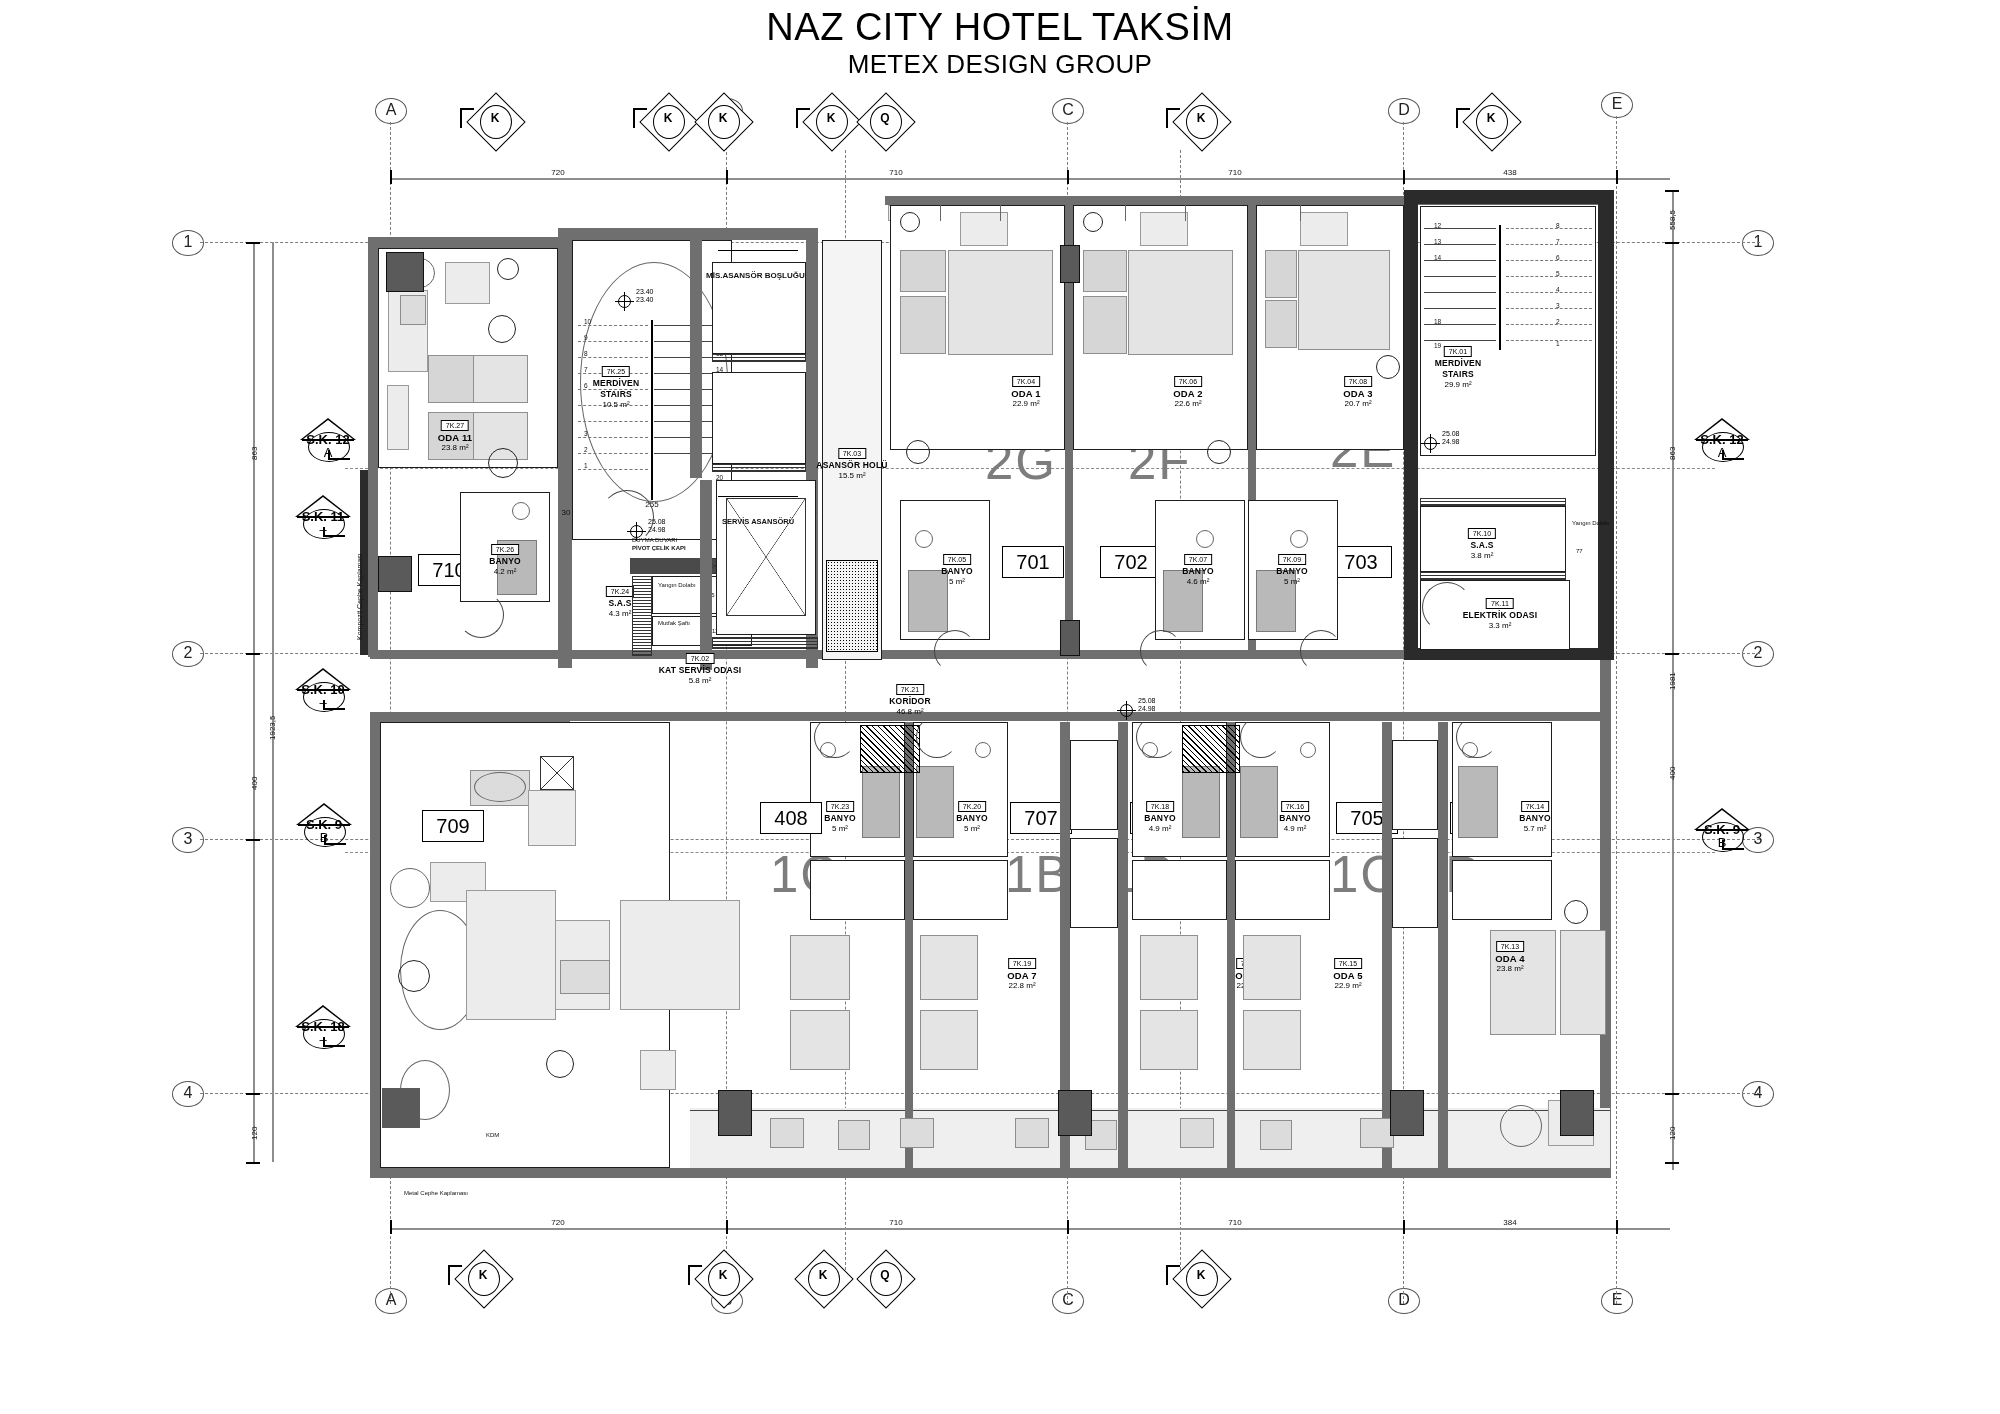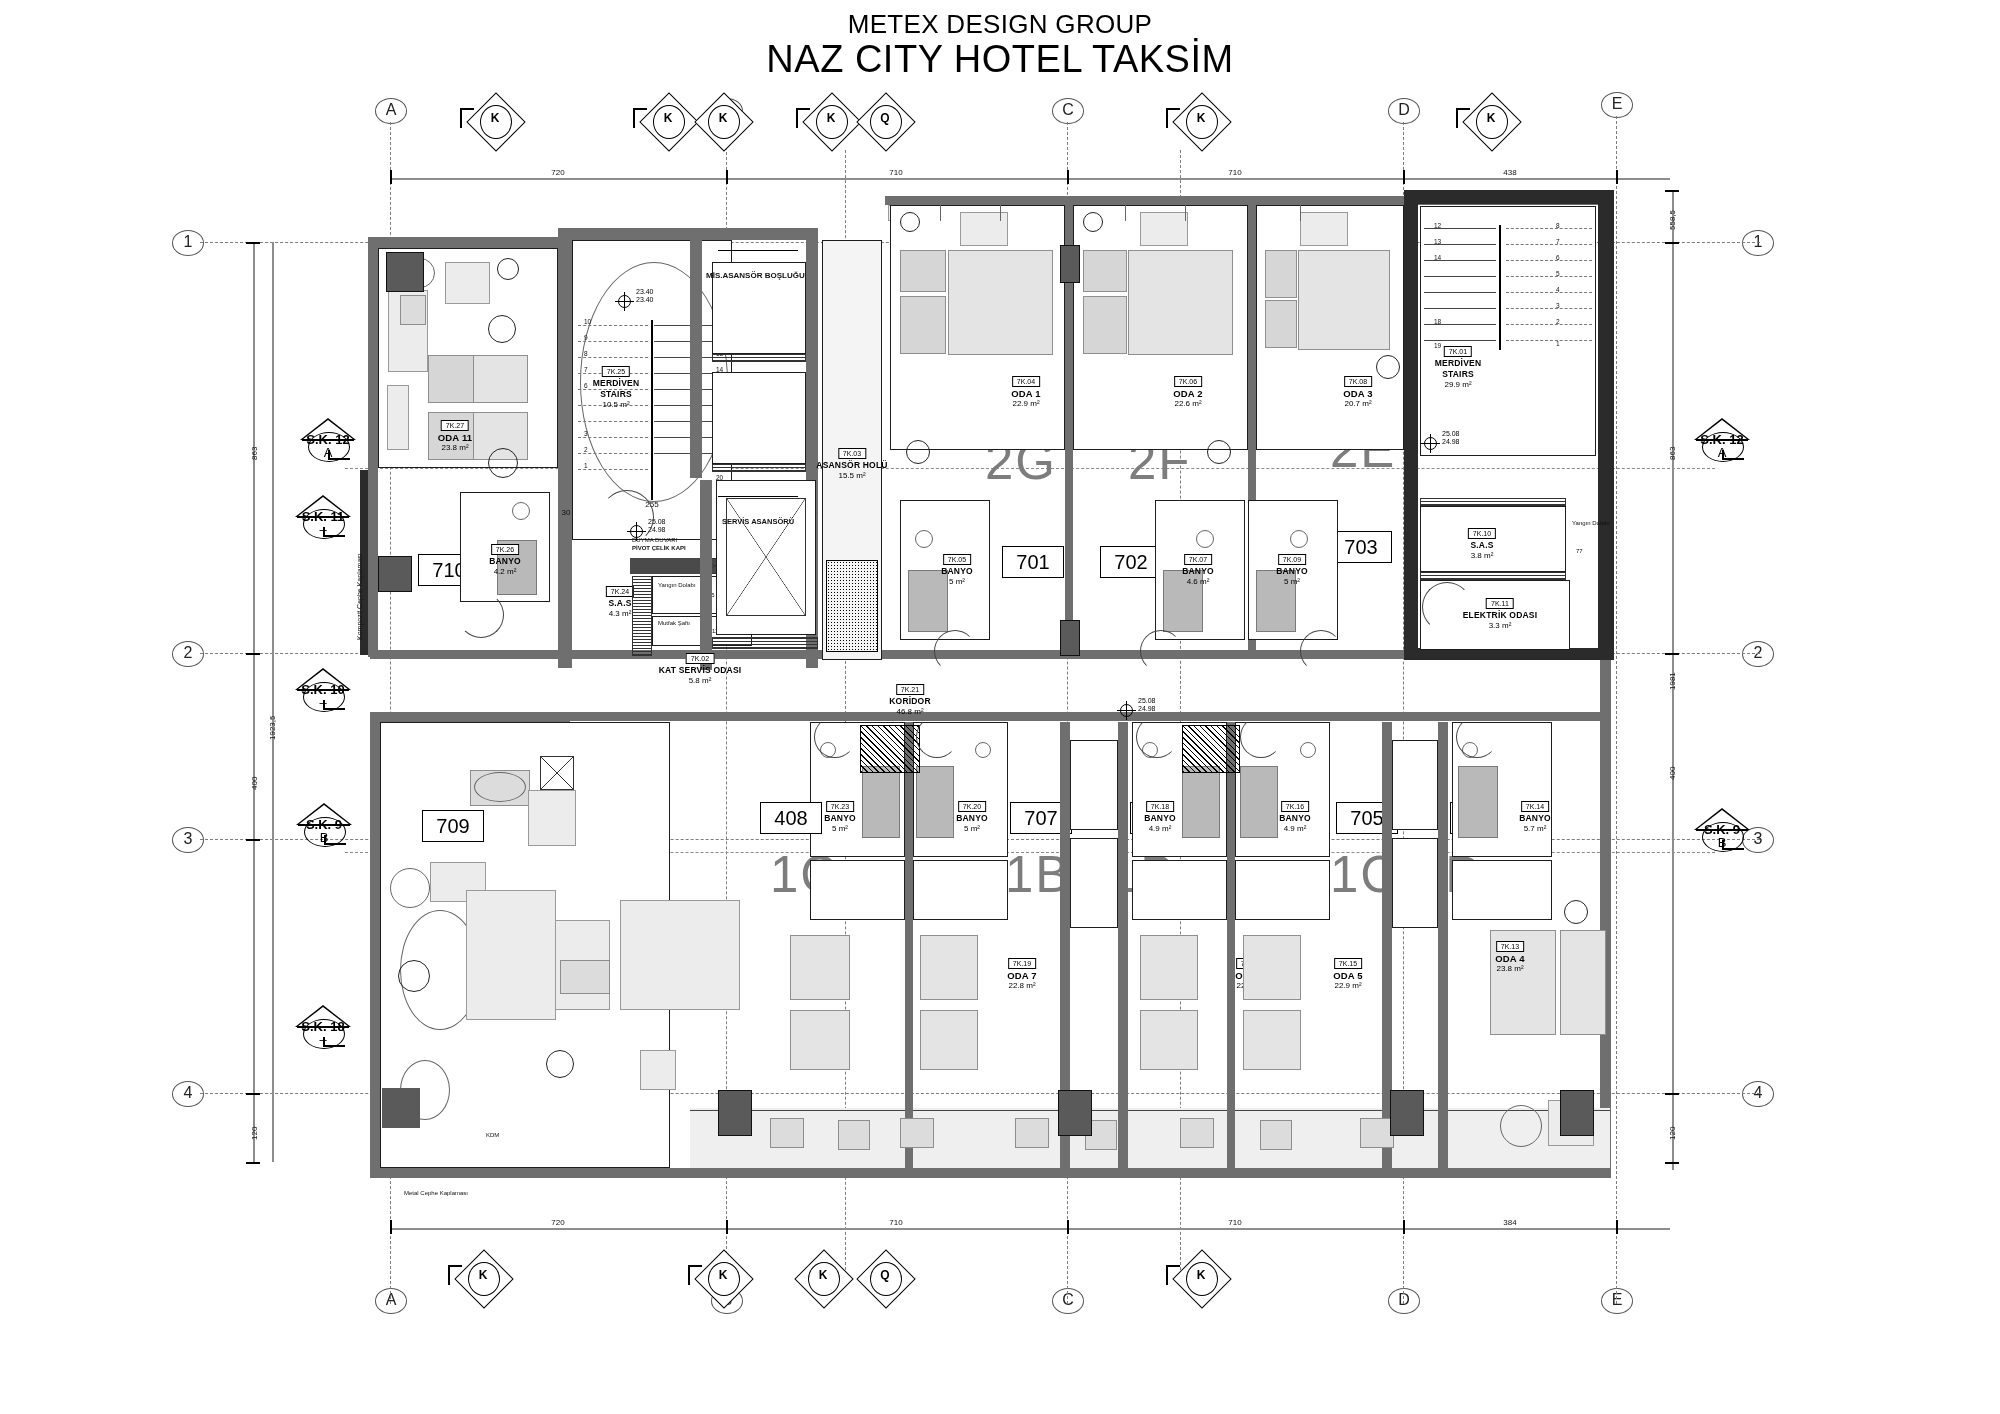--- a/index.html
+++ b/index.html
@@ -103,22 +103,22 @@
                    linear-gradient(to top left ,transparent calc(50% - .6px),#333 50%,transparent calc(50% + .6px));}
   .lvl{position:absolute;font-size:7px;line-height:8px;white-space:nowrap;}
   .lvlmk{position:absolute;width:11px;height:11px;border:1px solid #000;border-radius:50%;}
   .lvlmk:before{content:"";position:absolute;left:-4px;top:4.5px;width:19px;height:1px;background:#000;}
   .lvlmk:after{content:"";position:absolute;left:4.5px;top:-4px;width:1px;height:19px;background:#000;}
 </style>
 </head>
 <body>
 
 <div id="title-block">
+  <div id="title-main">NAZ CITY HOTEL TAKSİM</div>
   <div id="title-sub">METEX DESIGN GROUP</div>
-  <div id="title-main">NAZ CITY HOTEL TAKSİM</div>
 </div>
 
 <div id="caption-block">
 </div>
 
 <div class="bub" style="left:375px;top:98px;">A</div>
 <div class="bub" style="left:711px;top:98px;">B</div>
 <div class="bub" style="left:1052px;top:98px;">C</div>
 <div class="bub" style="left:1388px;top:98px;">D</div>
 <div class="bub" style="left:1601px;top:92px;">E</div>
@@ -559,21 +559,21 @@
 <div class="bed" style="left:1298px;top:250px;width:92px;height:100px;"></div>
 <div class="pil" style="left:1265px;top:250px;width:32px;height:48px;"></div>
 <div class="pil" style="left:1265px;top:300px;width:32px;height:48px;"></div>
 <div class="fill-l" style="left:1300px;top:212px;width:48px;height:34px;"></div>
 <div class="circ d" style="left:1376px;top:355px;width:24px;height:24px;"></div>
 <div class="lbl" style="left:1358px;top:370px;">
   <div class="code">7K.08</div>
   <div class="nm">ODA 3</div>
   <div class="ar">20.7 m²</div>
 </div>
-<div class="rnum" style="left:1330px;top:531px;">703</div>
+<div class="rnum" style="left:1330px;top:546px;">703</div>
 
 <div class="room" style="left:900px;top:500px;width:90px;height:140px;"></div>
 <div class="fill-d" style="left:908px;top:570px;width:40px;height:62px;"></div>
 <div class="circ" style="left:915px;top:530px;width:18px;height:18px;"></div>
 <div class="lbl small" style="left:957px;top:548px;">
   <div class="code">7K.05</div>
   <div class="nm">BANYO</div>
   <div class="ar">5 m²</div>
 </div>
 

